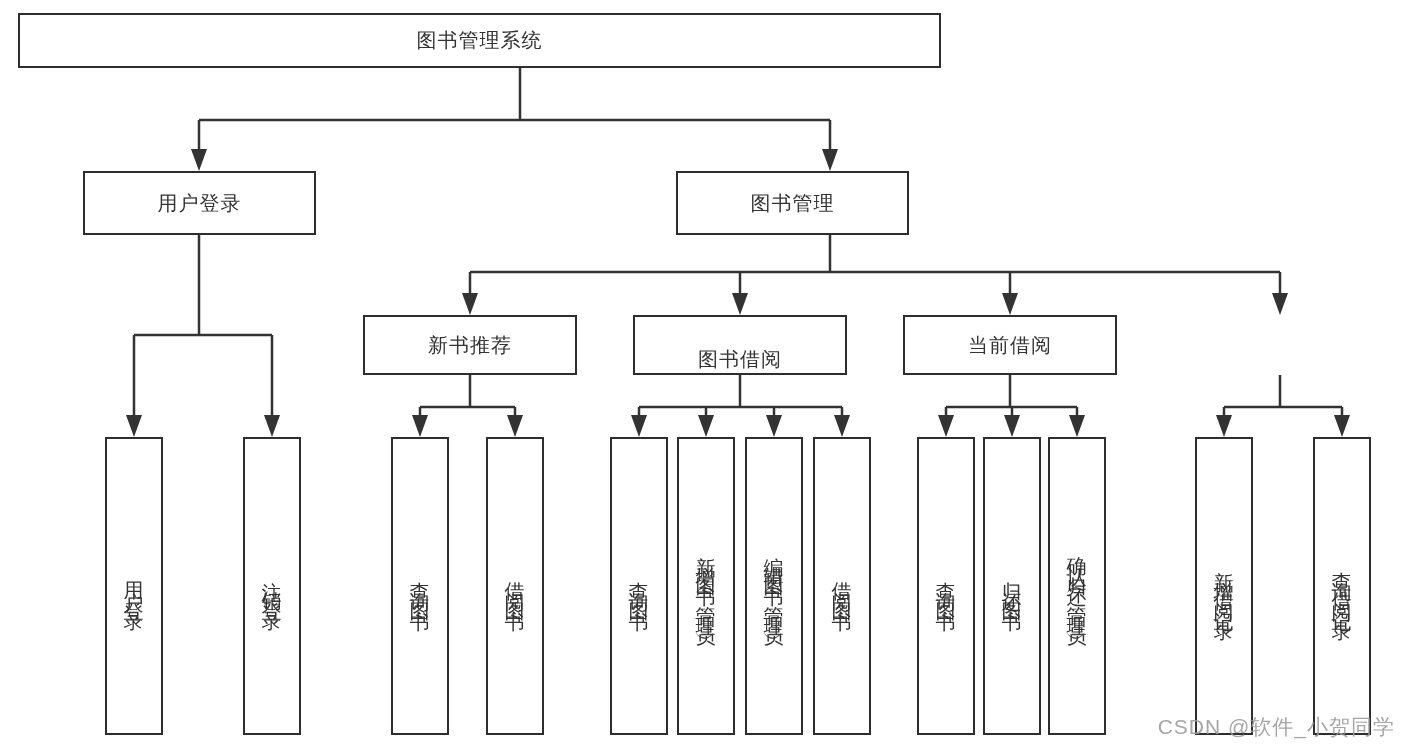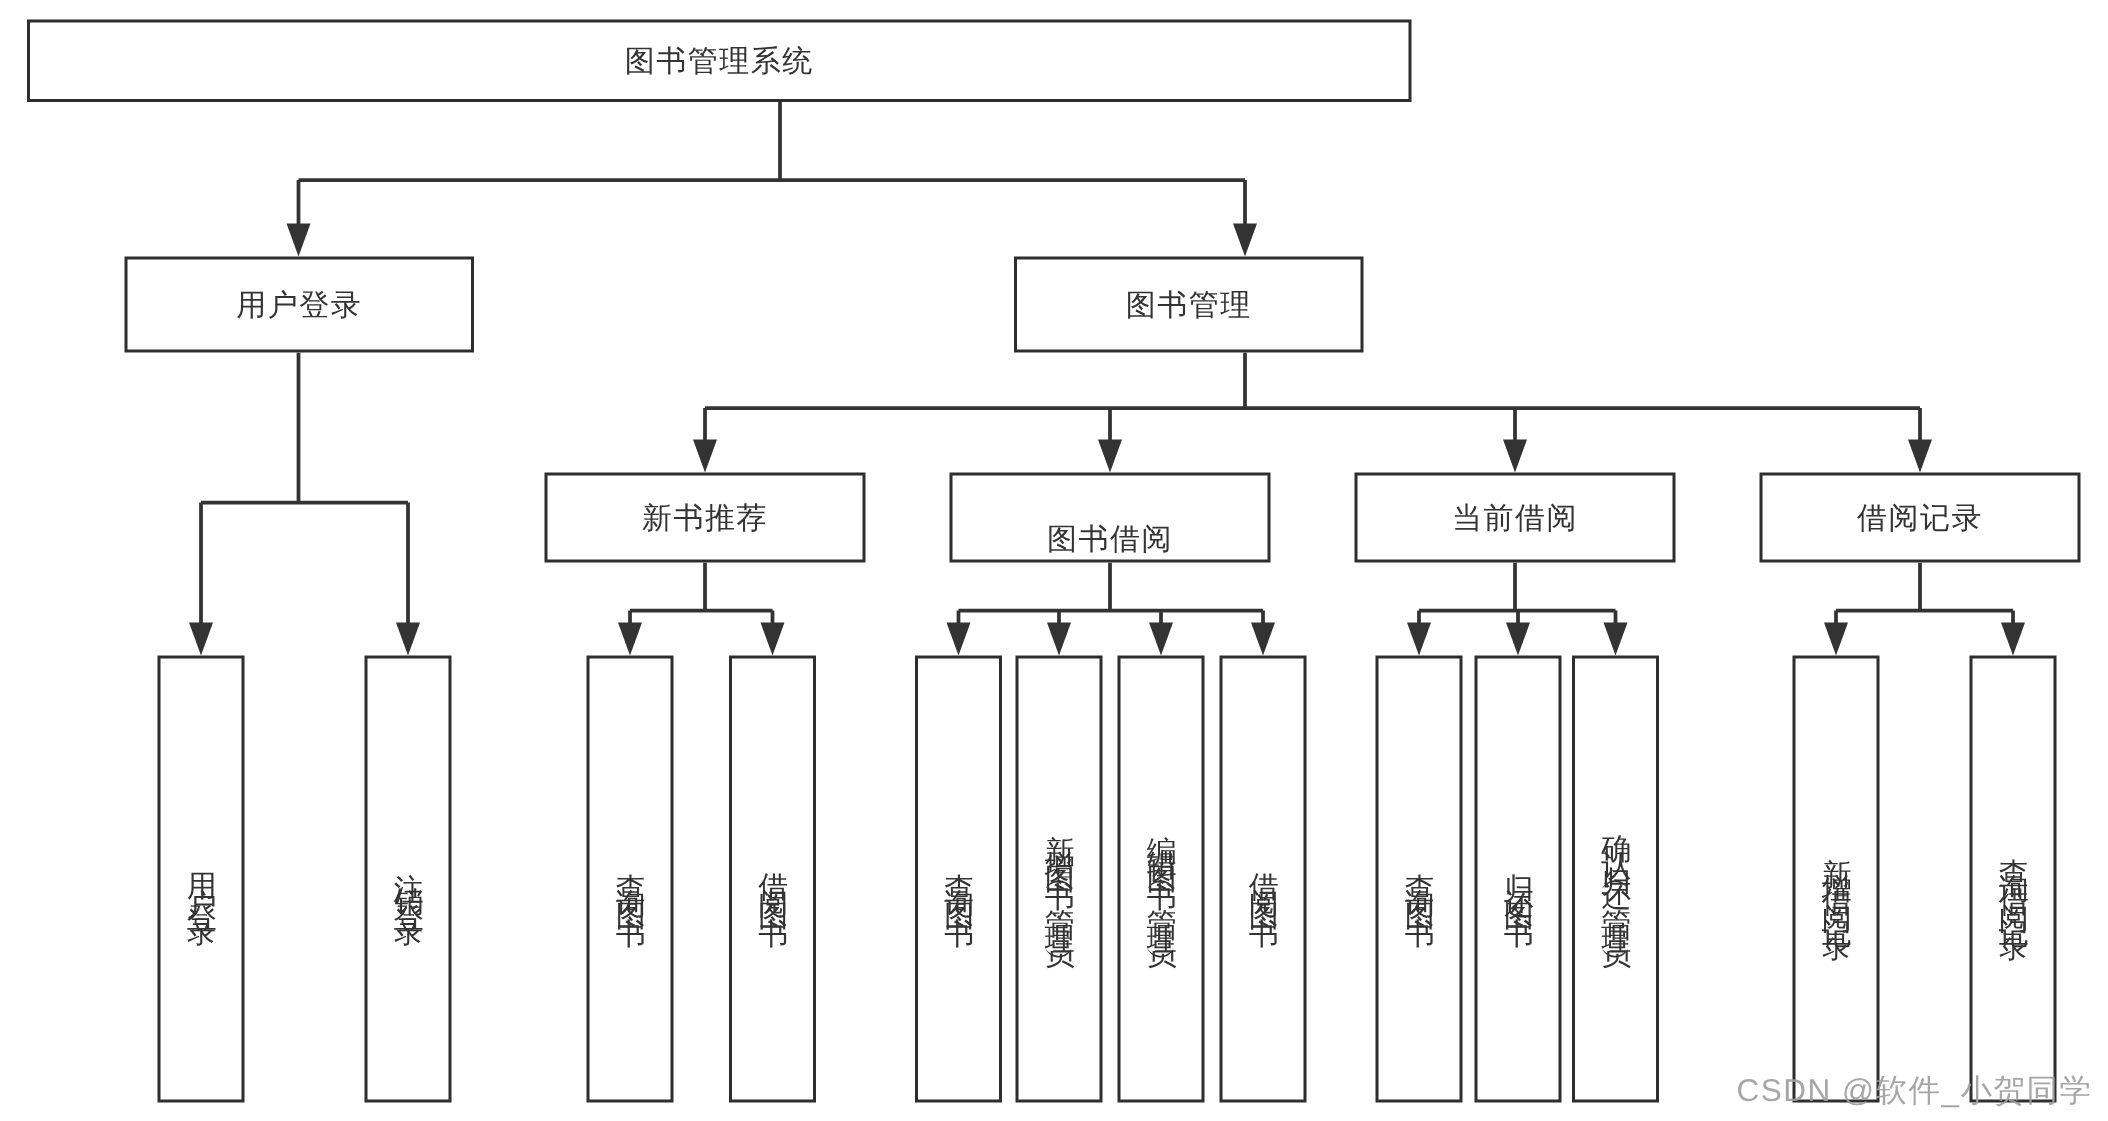--- a/index.html
+++ b/index.html
@@ -84,23 +84,20 @@
 
   <div class="box lvl3 g1">
     <span class="hlabel">新书推荐</span>
   </div>
   <div class="box lvl3 g2">
     <span class="hlabel">图书借阅</span>
   </div>
   <div class="box lvl3 g3">
     <span class="hlabel">当前借阅</span>
   </div>
-  <div class="box lvl3 g4">
-    <span class="hlabel">借阅记录</span>
-  </div>
 
   <div class="box leaf x1">
     <span class="vlabel">用户登录</span>
   </div>
   <div class="box leaf x2">
     <span class="vlabel">注销登录</span>
   </div>
 
   <div class="box leaf x3">
     <span class="vlabel">查询图书</span>

